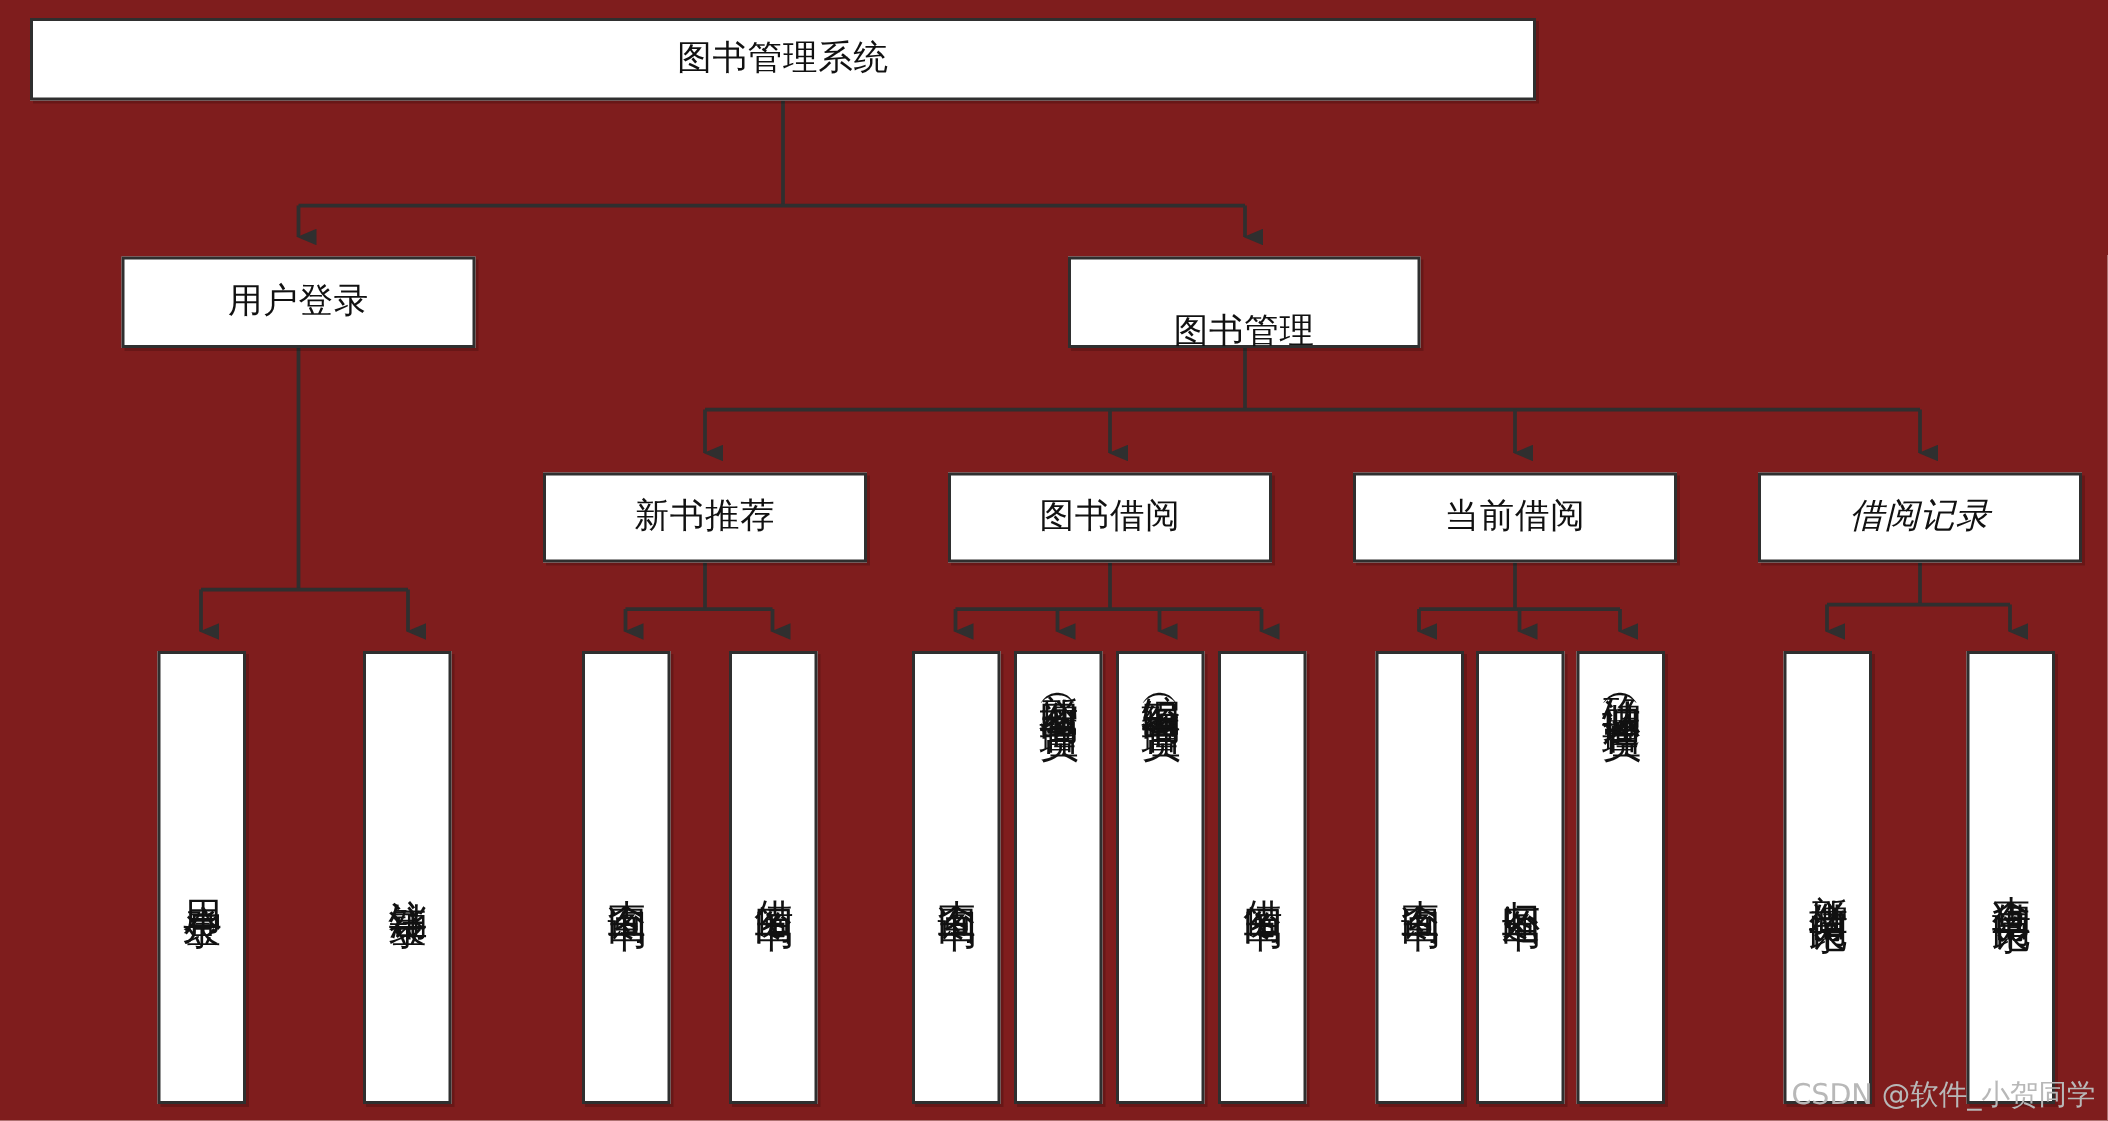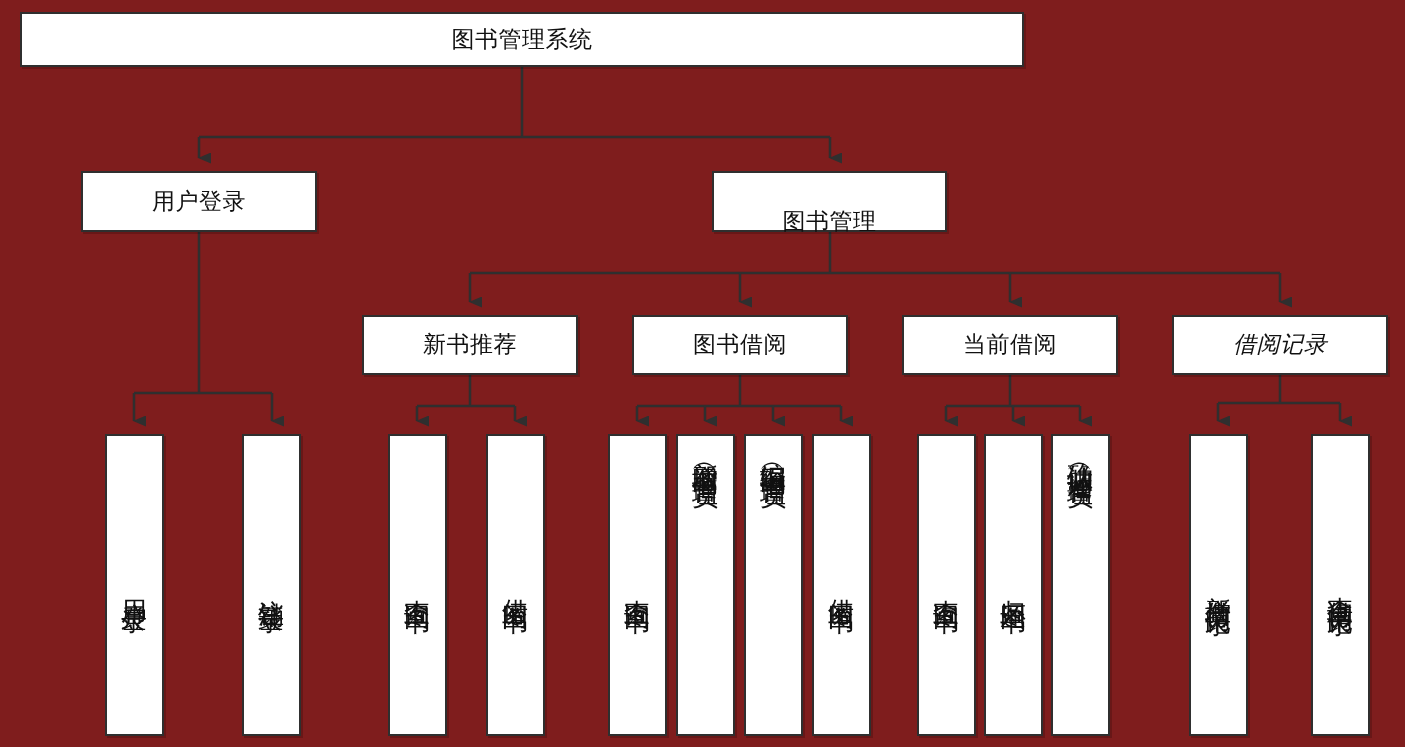--- a/index.html
+++ b/index.html
@@ -186,13 +186,14 @@
   <div class="node vertical" id="n-leaf-10" style="left: 1051px; top: 434px; width: 59px; height: 302px; border-color: rgb(47, 47, 47); background: rgb(255, 255, 255);">
     <span class="label" style="color: rgb(17, 17, 17);">确认归还（管理员）</span>
   </div>
   <div class="node vertical centered" id="n-leaf-11" style="left: 1189px; top: 434px; width: 59px; height: 302px; border-color: rgb(47, 47, 47); background: rgb(255, 255, 255);">
     <span class="label" style="color: rgb(17, 17, 17);">新增借阅记录</span>
   </div>
   <div class="node vertical centered" id="n-leaf-12" style="left: 1311px; top: 434px; width: 59px; height: 302px; border-color: rgb(47, 47, 47); background: rgb(255, 255, 255);">
     <span class="label" style="color: rgb(17, 17, 17);">查询借阅记录</span>
   </div>
 
+  <div id="watermark" style="color: rgb(184, 184, 184);">CSDN @软件_小贺同学</div>
 </div>
 
 </body></html>

